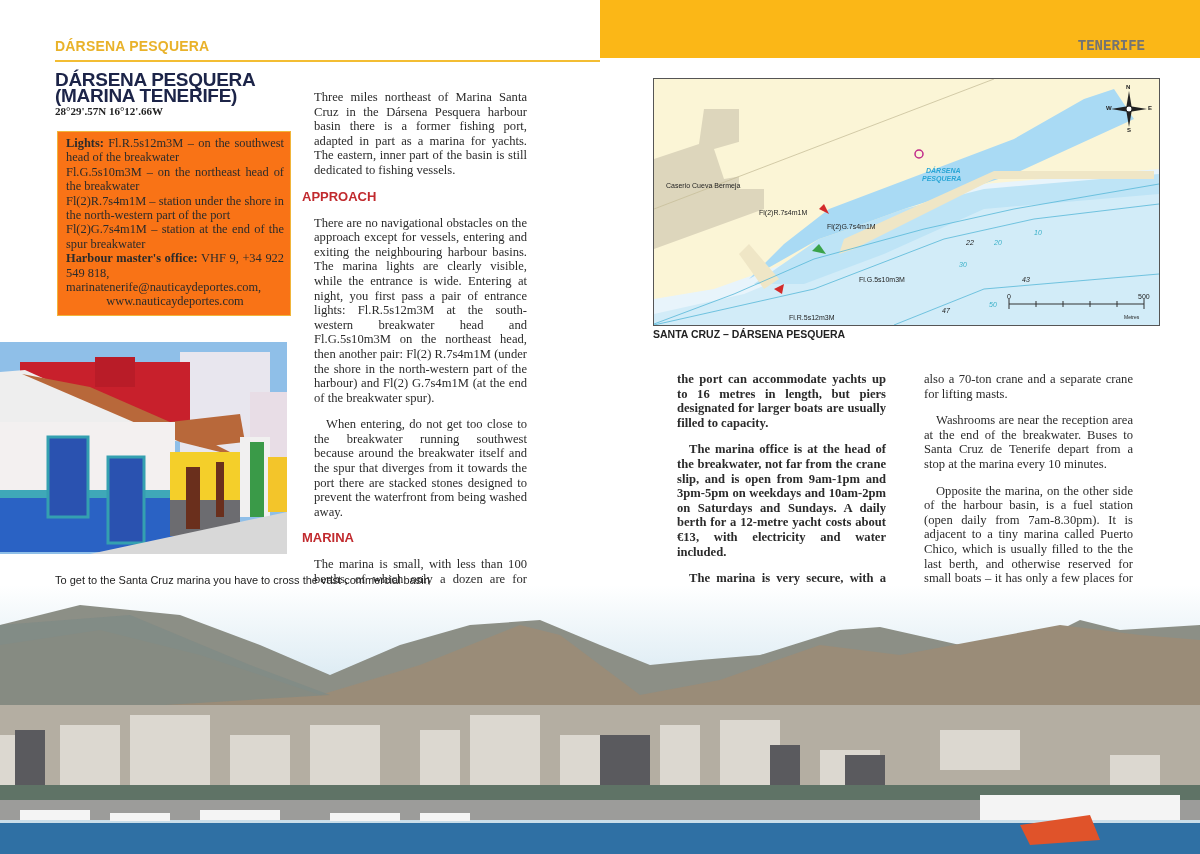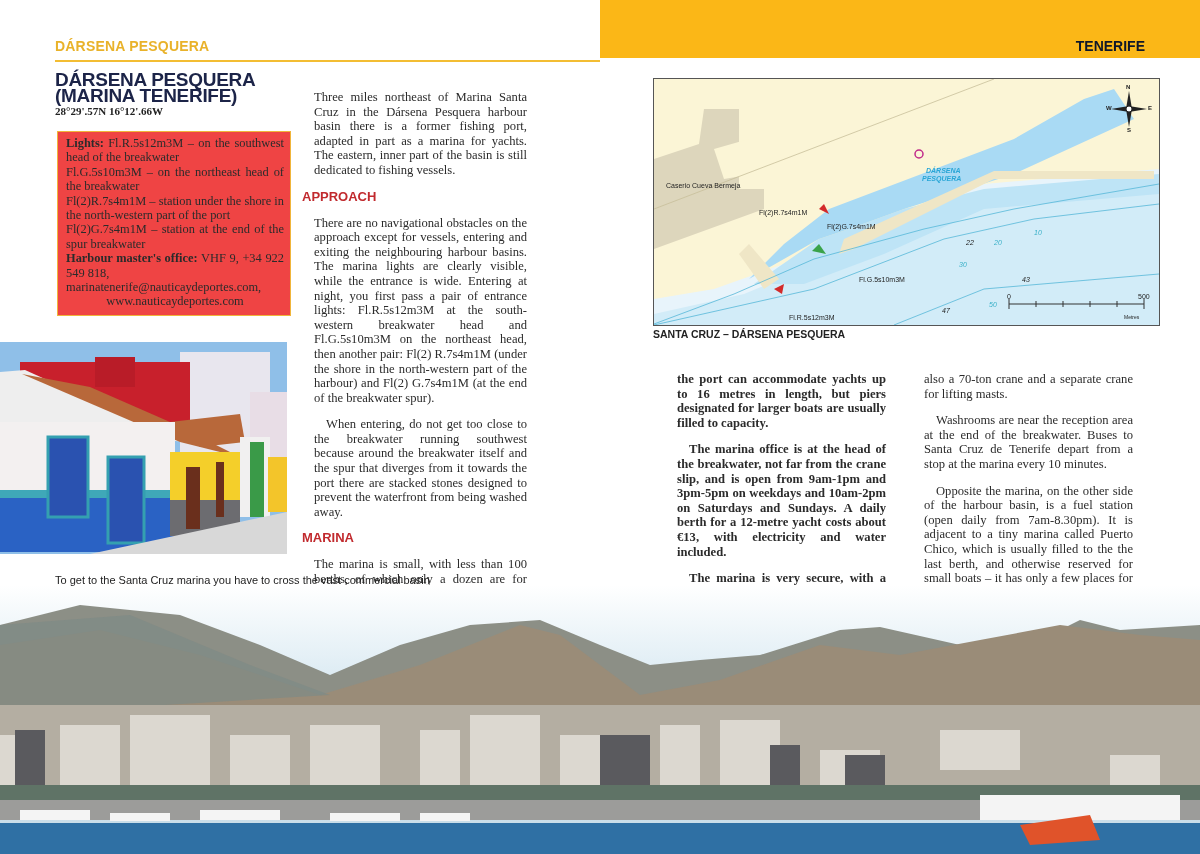--- a/index.html
+++ b/index.html
@@ -2,26 +2,26 @@
 <html><head>
 <meta charset="utf-8">
 <style>
   html, body { margin:0; padding:0; }
   body { width:1200px; height:854px; position:relative; overflow:hidden; background:#ffffff; font-family:"Liberation Serif", serif; color:#2b2b2b; }
   .abs { position:absolute; }
   
   .hdr-left { left:55px; top:38px; color:#e9b22a; font-family:"Liberation Sans", sans-serif; font-weight:bold; font-size:14px; letter-spacing:0.2px; }
   .hdr-line { left:55px; top:60px; width:545px; height:2px; background:#f3bd33; }
   .hdr-right-band { left:600px; top:0; width:600px; height:58px; background:#fbb717; }
-  .hdr-right { right:55px; top:38px; color:#0f172a; font-family:Liberation Sans, sans-serif; font-weight:bold; font-size:14px; }
+  .hdr-right { right:55px; top:38px; color:#737373; font-family:Liberation Mono, monospace; font-weight:bold; font-size:14px; }
   
   .title { left:55px; top:72px; color:#1c2448; font-family:"Liberation Sans", sans-serif; font-weight:bold; font-size:19px; line-height:16px; letter-spacing:-0.3px; }
   .coords { left:55px; top:105px; font-family:"Liberation Serif", serif; font-weight:bold; font-size:11px; color:#222; }
   
-  .info { left:57px; top:131px; width:218px; padding:4px 6px 6px 8px; background:#ef4444; border:1.5px solid #f0b53a; font-size:12.4px; line-height:14.4px; text-align:justify; }
+  .info { left:57px; top:131px; width:218px; padding:4px 6px 6px 8px; background:#f97316; border:1.5px solid #f0b53a; font-size:12.4px; line-height:14.4px; text-align:justify; }
   .info p { margin:0; }
   .info b { font-weight:bold; }
   
   .col { font-size:12.6px; line-height:14.6px; text-align:justify; }
   .col p { margin:12px; }
   .col p.ind { text-indent:12px; }
   .sec { color:#c12a2e; font-family:"Liberation Sans", sans-serif; font-weight:bold; font-size:13px; line-height:14px; }
   
   .photo-houses { left:0; top:342px; width:287px; height:212px; overflow:hidden; background:#7fb5e6; }
   

